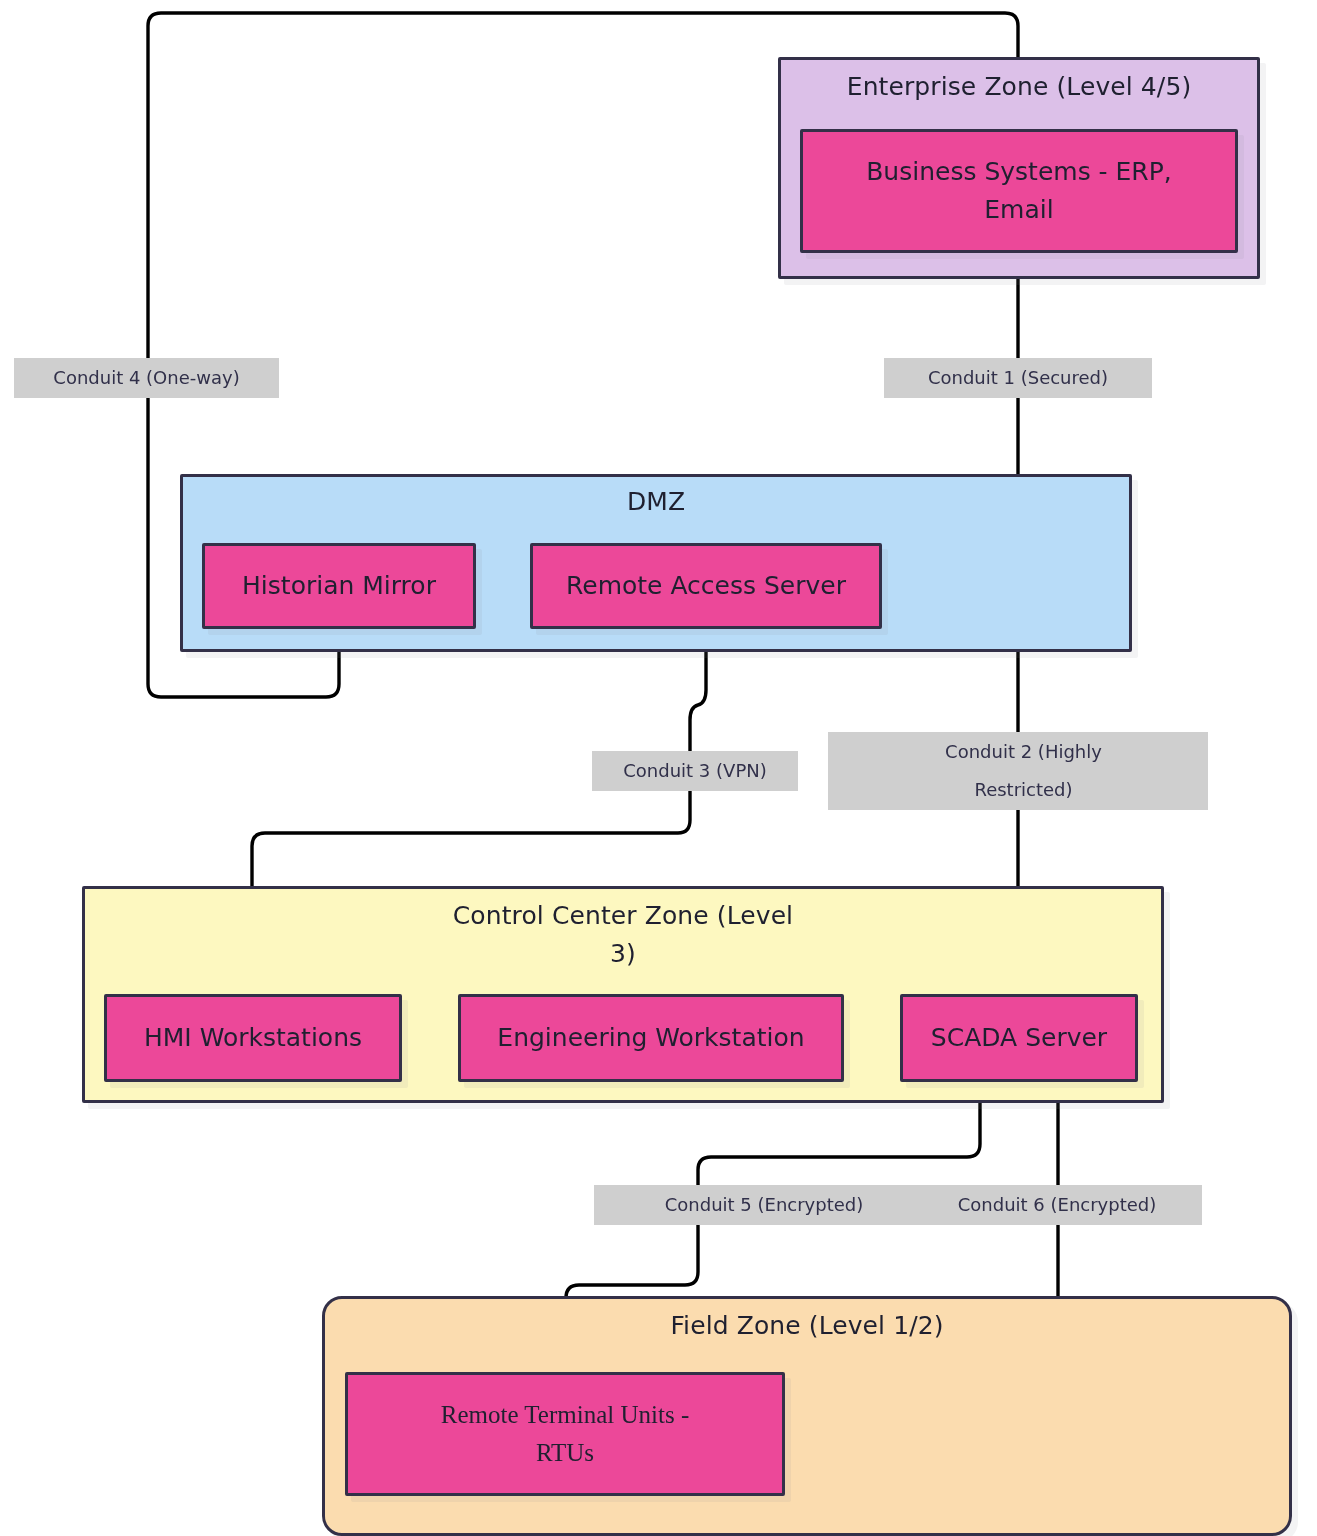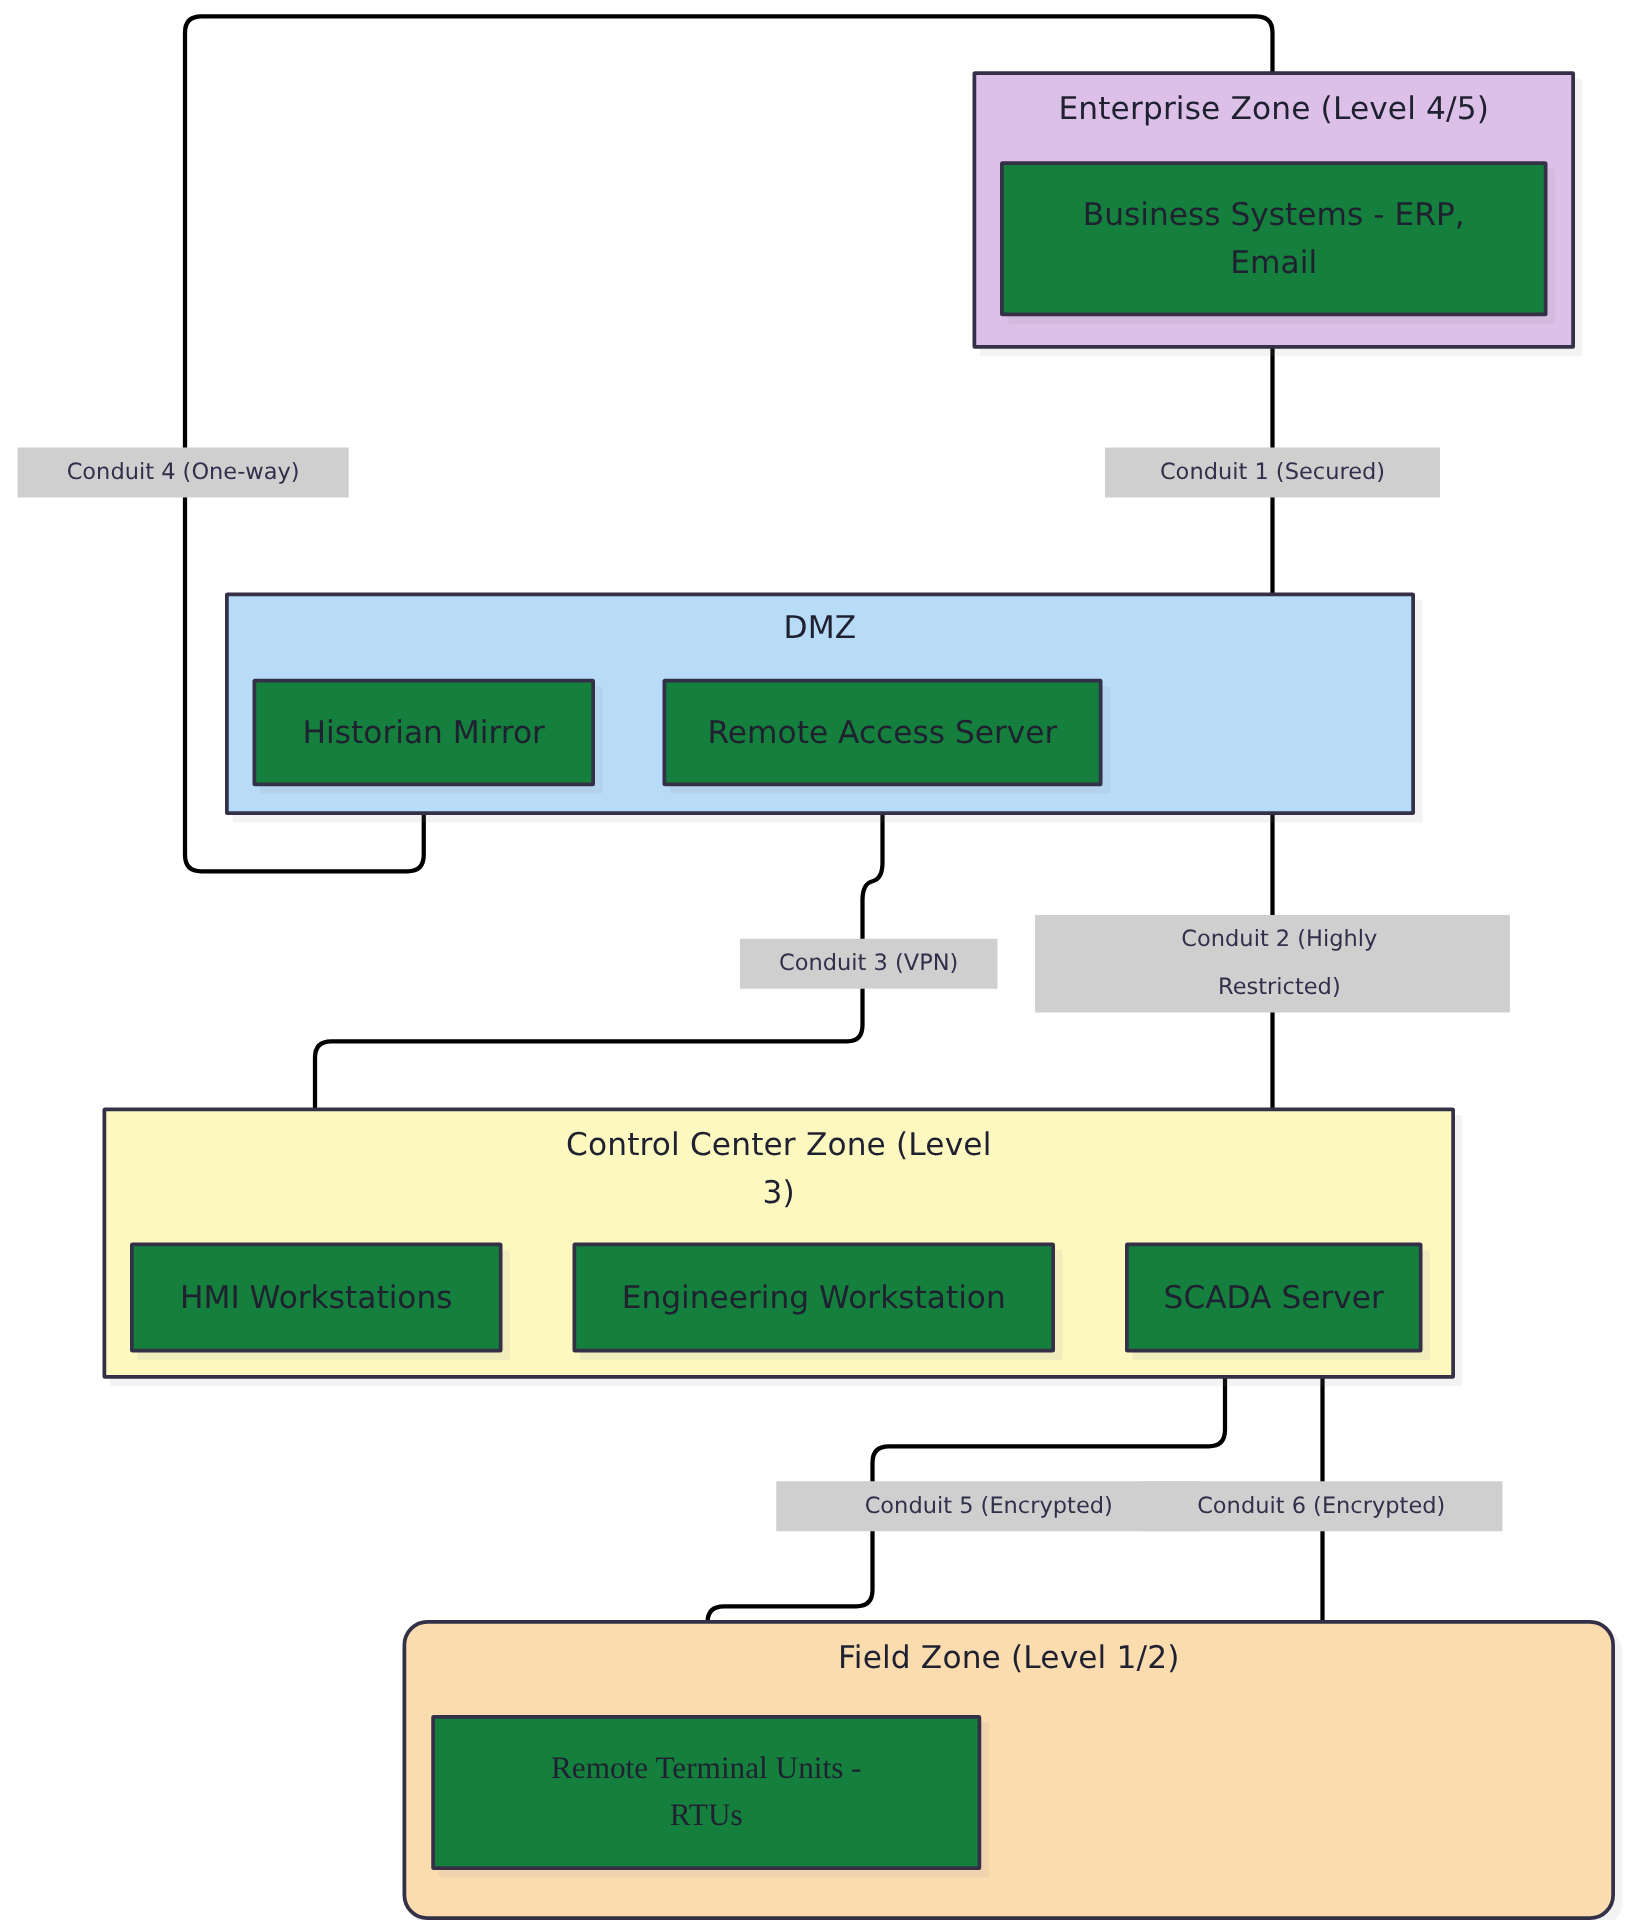--- a/index.html
+++ b/index.html
@@ -40,21 +40,21 @@
     text-align: center;
     color: #1f2030;
     font-size: 25px;
     line-height: 38px;
     letter-spacing: 0.1px;
     white-space: pre-line;
   }
   .node {
     position: absolute;
     box-sizing: border-box;
-    background: #15803d;
+    background: #ec4899;
     border: 3px solid #333048;
     border-radius: 2px;
     display: flex;
     align-items: center;
     justify-content: center;
     text-align: center;
     color: #1f2030;
     font-size: 25px;
     line-height: 38px;
     padding: 2px 8px;
@@ -88,21 +88,21 @@
   #node-eng        { left: 458px;  top: 994px;  width: 386px;  height: 88px;  }
   #node-scada      { left: 900px;  top: 994px;  width: 238px;  height: 88px;  }
   #node-rtu        { left: 345px;  top: 1372px; width: 440px;  height: 124px; font-family: Liberation Serif, serif; }
   #node-plc        { left: 840px;  top: 1372px; width: 440px;  height: 124px; }
 
   
   #lbl-conduit4 { left: 14px;   top: 358px;  width: 265px; }
   #lbl-conduit1 { left: 884px;  top: 358px;  width: 268px; }
   #lbl-conduit3 { left: 592px;  top: 751px;  width: 206px; }
   #lbl-conduit2 { left: 828px;  top: 732px;  width: 380px; padding-left: 16px; }
-  #lbl-conduit5 { left: 594px;  top: 1185px; width: 340px; margin-left: 27px; }
+  #lbl-conduit5 { left: 594px;  top: 1185px; width: 340px; }
   #lbl-conduit6 { left: 912px;  top: 1185px; width: 290px; }
 </style>
 </head>
 <body>
 
 <div id="diagram">
 
   <svg class="edge-layer" viewBox="0 0 1317 1536">
     <defs>
       <marker id="arrow" viewBox="0 0 12 12" refX="9" refY="6" markerWidth="7" markerHeight="7" orient="auto-start-reverse">

